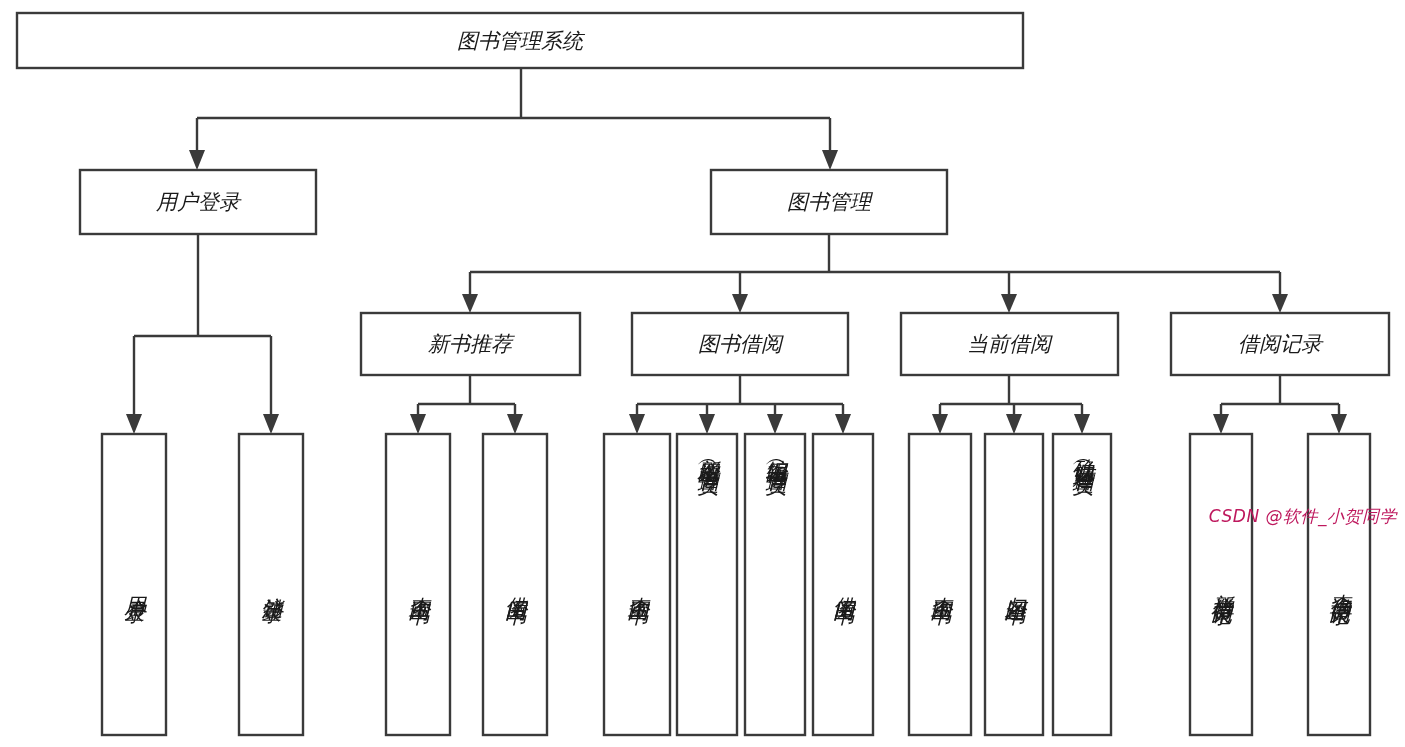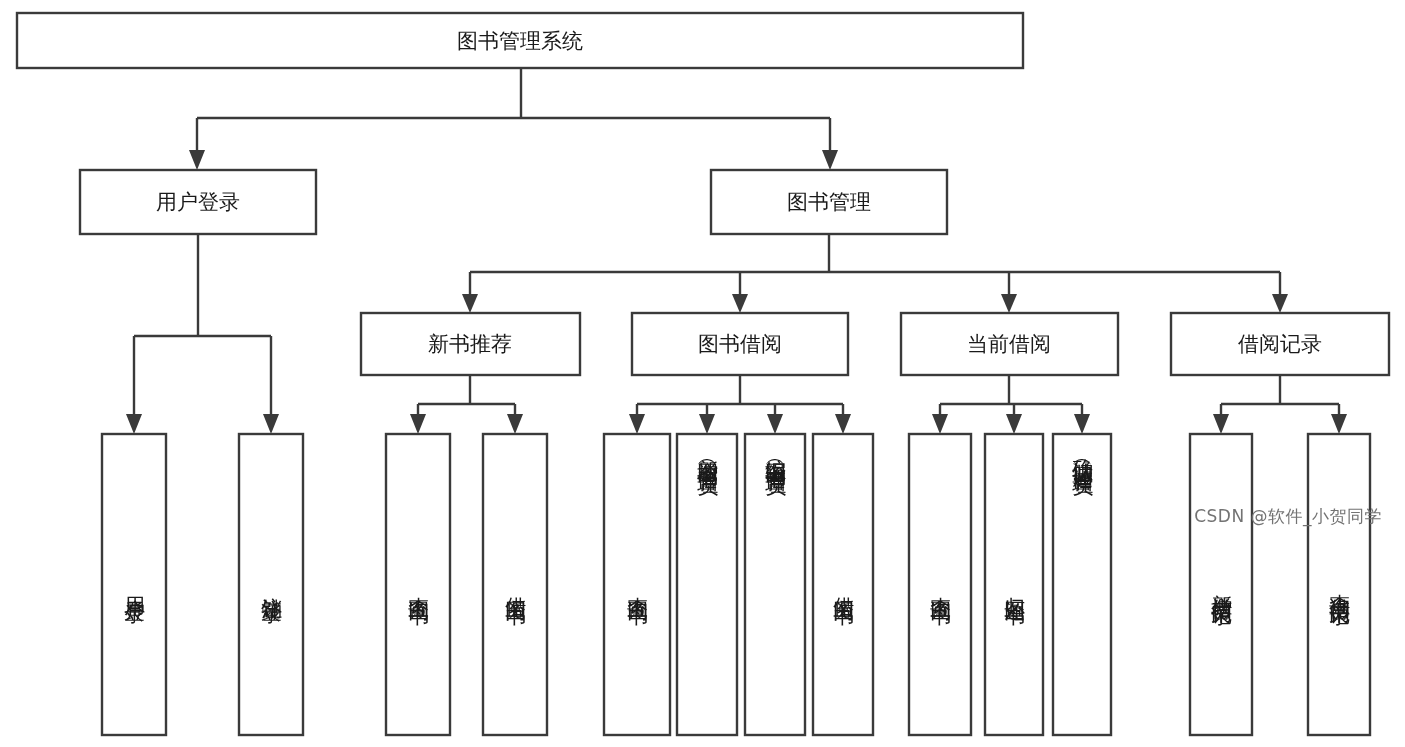--- a/index.html
+++ b/index.html
@@ -1,21 +1,21 @@
 <!DOCTYPE html>
 <html><head>
 <meta charset="utf-8">
 <style>
   html,body{margin:0;padding:0;background:#ffffff;}
   body{
     width:1405px;height:747px;overflow:hidden;
     font-family:"DejaVu Sans","Liberation Sans",sans-serif;
     color:#1a1a1a;
   }
-  #diagram-root{position:relative;width:1405px;height:532px;background:#fff;}
+  #diagram-root{position:relative;width:1405px;height:532px;background:#fff;font-style:italic;}
   svg#tree{position:absolute;left:0;top:0;width:1405px;height:747px;}
 
   .node-box{
     fill:#ffffff;
     stroke:#3a3a3a;
     stroke-width:2.4;
   }
   .conn{
     stroke:#3a3a3a;
     stroke-width:2.4;
@@ -47,24 +47,24 @@
     font-size:21px;
     line-height:1.02;
     letter-spacing:2.5px;
     color:#1a1a1a;
     white-space:nowrap;
     font-family:"DejaVu Sans","Liberation Sans",sans-serif;
   }
 
   #watermark{
     position:absolute;
-    right:23px;
+    right:8px;
     bottom:4px;
     font-size:17px;
-    color:#737373;
+    color:#be185d;
     letter-spacing:0.5px;
     font-family:"DejaVu Sans","Liberation Sans",sans-serif;
     white-space:nowrap;
   }
 </style>
 </head>
 <body>
 
 <div id="diagram-root">
 

